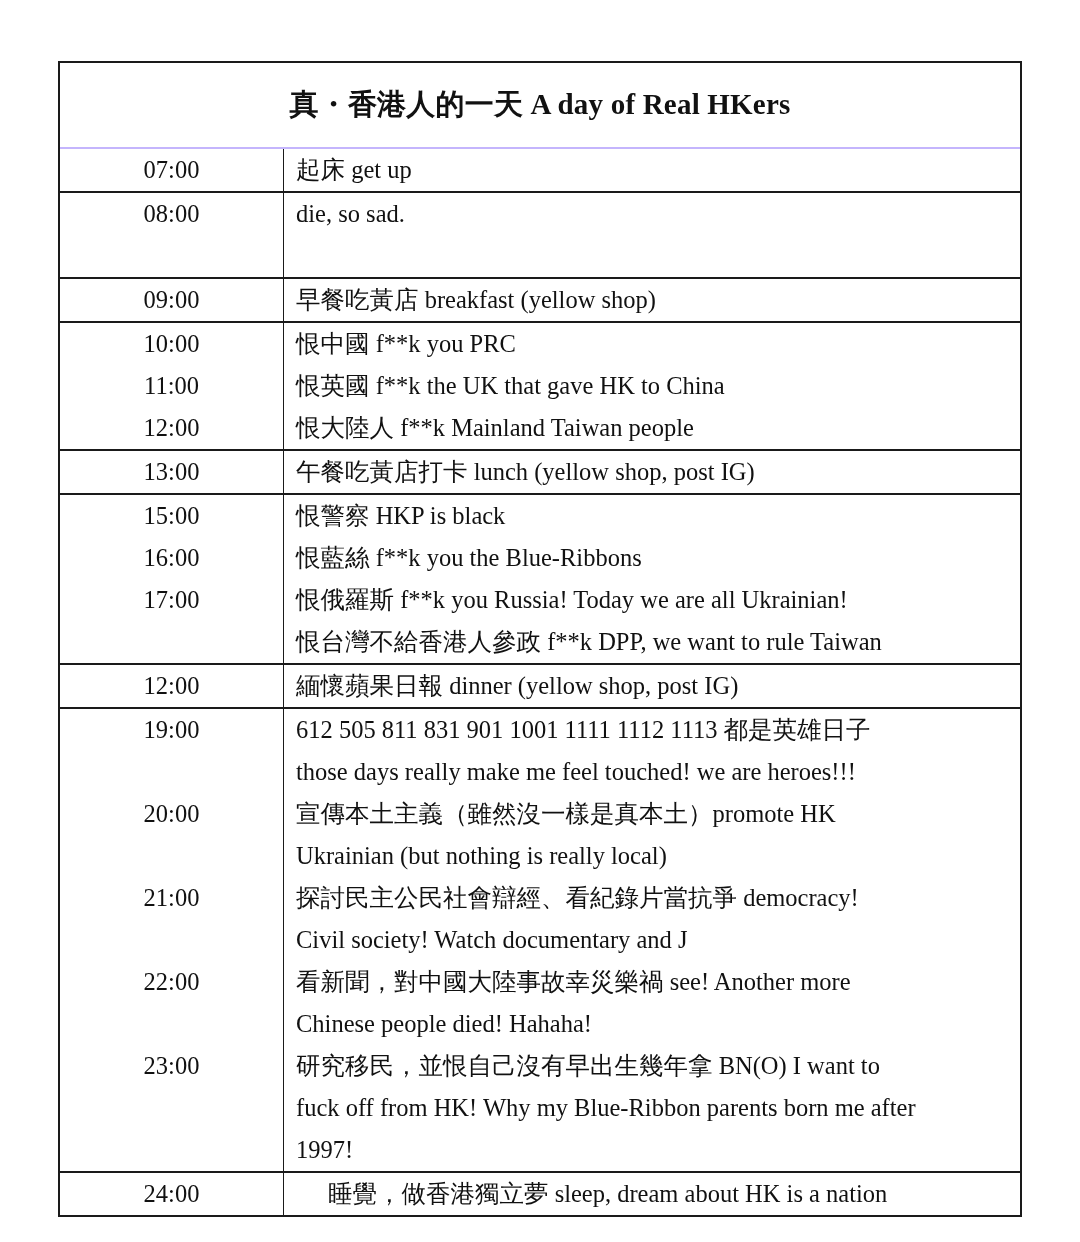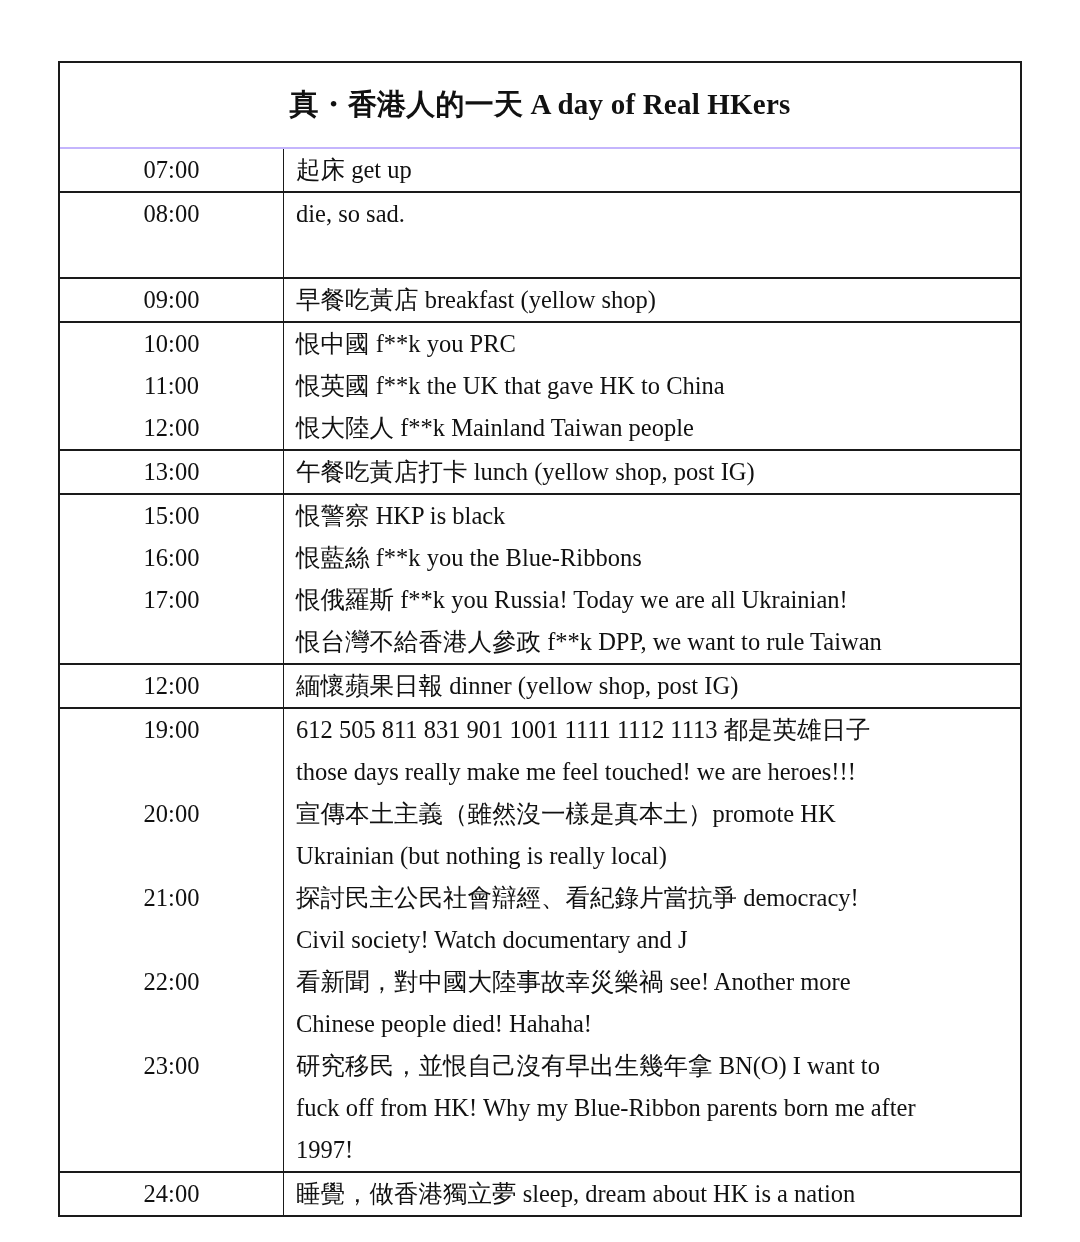--- a/index.html
+++ b/index.html
@@ -31,20 +31,21 @@
       font-size: 29px;
       font-weight: bold;
       letter-spacing: 0.2px;
     }
     .row {
       display: flex;
       border-bottom: 2px solid #1a1a1a;
     }
     .row:last-child {
       border-bottom: none;
+      gap: 32px;
     }
     .time-col {
       width: 224px;
       flex: none;
       border-right: 1.5px solid #1a1a1a;
       box-sizing: border-box;
       display: flex;
       flex-direction: column;
     }
     .desc-col {

